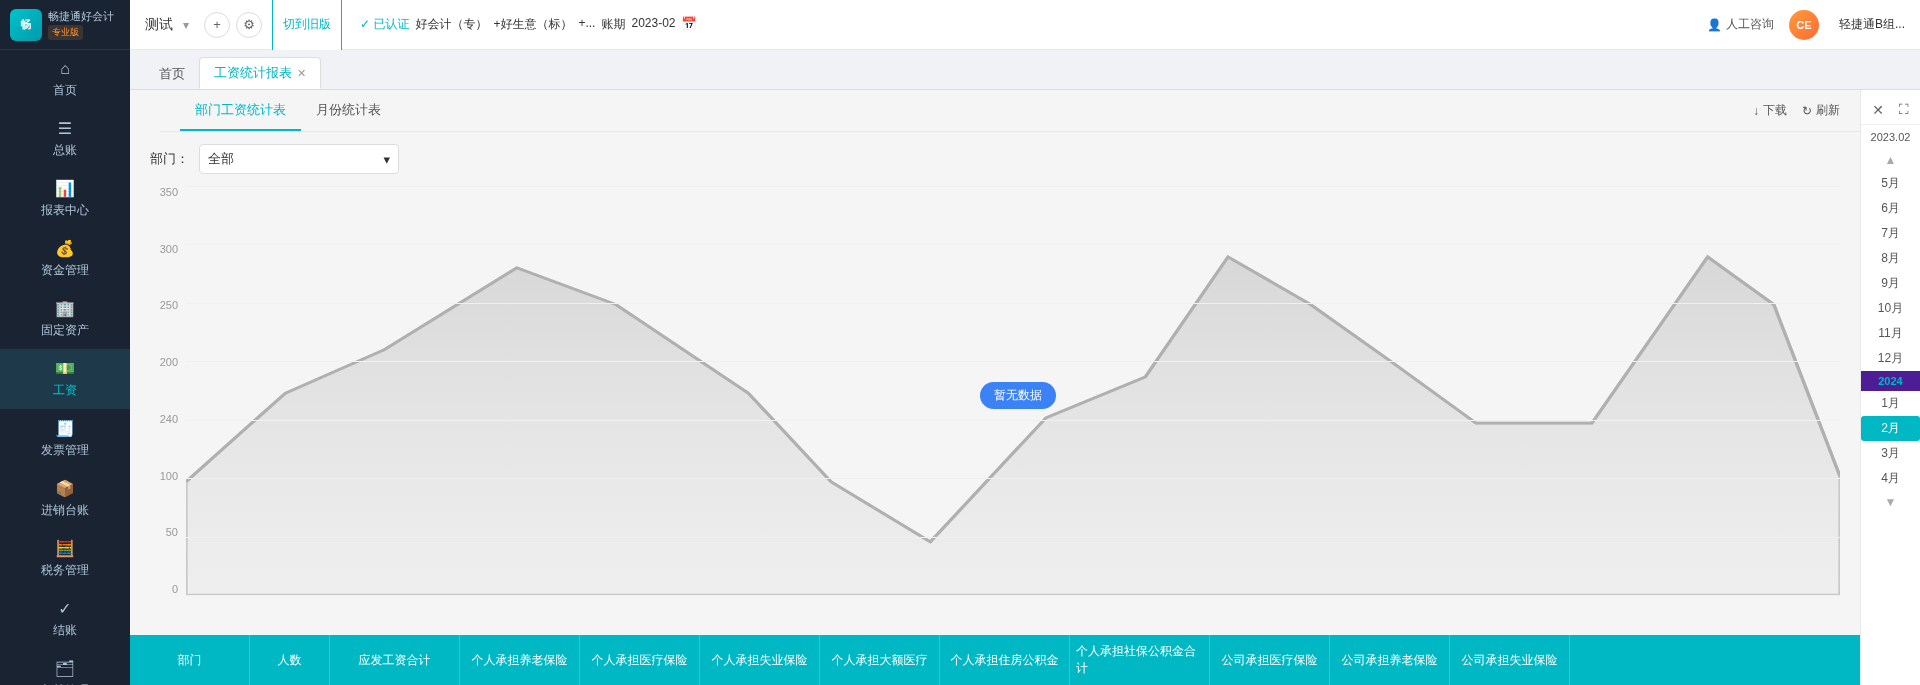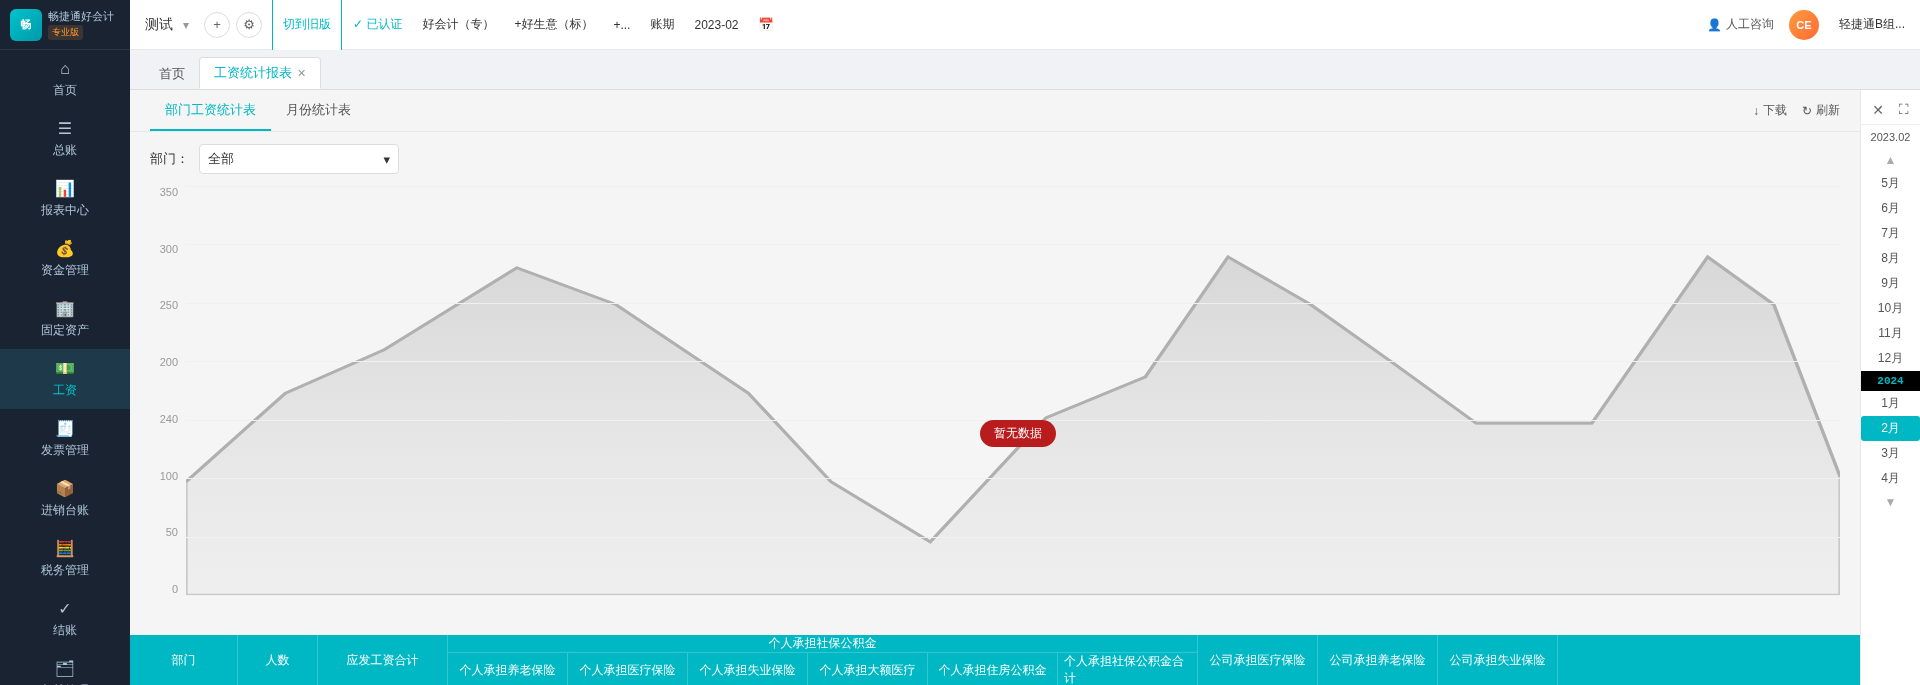--- a/index.html
+++ b/index.html
@@ -72,21 +72,21 @@
     .topbar-btn {
       width: 26px; height: 26px; border-radius: 50%;
       border: 1px solid #ddd; background: white;
       display: flex; align-items: center; justify-content: center;
       cursor: pointer; color: #666; font-size: 13px;
     }
     .topbar-switch {
       background: white; border: 1px solid #00b8c4; color: #00b8c4;
       padding: 20px 10px; border-radius: 4px; font-size: 12px; cursor: pointer;
     }
-    .topbar-tags { display: flex; align-items: center; gap: 20px; margin-left: 1px; }
+    .topbar-tags { display: flex; align-items: flex-start; gap: 6px; margin-left: 8px; }
     .tag-cert { color: #00b8c4; font-size: 12px; }
     .tag-good { color: #333; font-size: 12px; }
     .tag-period { color: #333; font-size: 12px; }
     .tag-period-val { color: #333; font-size: 12px; font-weight: 500; }
     .topbar-right { margin-left: auto; display: flex; align-items: center; gap: 15px; }
     .topbar-consult { display: flex; align-items: center; gap: 4px; color: #555; font-size: 12px; cursor: pointer; }
     .topbar-user { display: flex; align-items: center; gap: 20px; cursor: pointer; }
     .user-avatar {
       width: 30px; height: 30px; border-radius: 50%;
       background: linear-gradient(135deg, #ff9a3c, #ff6b35);
@@ -117,20 +117,21 @@
     .tab-close { font-size: 11px; color: #999; cursor: pointer; }
 
     
     .subtab-bar {
       display: flex;
       align-items: center;
       border-bottom: 1px solid #e8e8e8;
       padding: 0 20px;
       height: 42px;
       flex-shrink: 0;
+      margin-left: 30px;
     }
     .subtab {
       padding: 10px 15px;
       font-size: 13px;
       cursor: pointer;
       color: #555;
       border-bottom: 2px solid transparent;
     }
     .subtab.active { color: #00b8c4; border-bottom: 2px solid #00b8c4; }
     .subtab-actions { margin-left: auto; display: flex; gap: 15px; align-items: center; }
@@ -198,27 +199,26 @@
       height: 1px;
       background: #f0f0f0;
     }
 
     svg.area-chart {
       width: 100%; height: 100%;
     }
 
     .tooltip-box {
       position: absolute;
-      background: #b91c1c;
+      background: #3b82f6;
       color: white;
       border-radius: 16px;
       padding: 5px 14px;
       font-size: 12px;
       pointer-events: none;
-      margin-top: 38px;
     }
 
     
     .table-footer {
       height: 50px;
       background: #00b8c4;
       display: flex;
       align-items: center;
       flex-shrink: 0;
     }
@@ -476,26 +476,25 @@
 
             
             <div class="tooltip-box" style="left: 48%; top: 48%;">
               <span>暂无数据</span>
             </div>
           </div>
         </div>
       </div>
 
       <div class="table-footer">
-        <div class="table-col" style="width:108px;">部门</div>
+        <div class="table-col" style="width:120px;">部门</div>
         <div class="table-col" style="width:80px;">人数</div>
         <div class="table-col" style="width:130px;">应发工资合计</div>
 
         <div class="table-col-group" style="width:750px;">
-          <div class="table-col-group-header">个人承担社保公积金</div>
           <div class="table-col-group-subs">
             <div class="table-col-sub" style="width:120px;">个人承担养老保险</div>
             <div class="table-col-sub" style="width:120px;">个人承担医疗保险</div>
             <div class="table-col-sub" style="width:120px;">个人承担失业保险</div>
             <div class="table-col-sub" style="width:120px;">个人承担大额医疗</div>
             <div class="table-col-sub" style="width:130px;">个人承担住房公积金</div>
             <div class="table-col-sub" style="width:140px;border-right:none;">个人承担社保公积金合计</div>
           </div>
         </div>
         <div class="table-col" style="width:120px;">公司承担医疗保险</div>
@@ -514,21 +513,21 @@
       </div>
       <div class="panel-arrow">▲</div>
       <div class="panel-month">5月</div>
       <div class="panel-month">6月</div>
       <div class="panel-month">7月</div>
       <div class="panel-month">8月</div>
       <div class="panel-month">9月</div>
       <div class="panel-month">10月</div>
       <div class="panel-month">11月</div>
       <div class="panel-month">12月</div>
-      <div class="panel-month current-year" style="font-weight:bold;background:#000000;color:#00b8c4;font-size:11px;font-family:Liberation Mono, monospace;">2024</div>
+      <div class="panel-month current-year" style="font-weight:bold;background:#4c1d95;color:#00b8c4;font-size:11px;">2024</div>
       <div class="panel-month">1月</div>
       <div class="panel-month active">2月</div>
       <div class="panel-month">3月</div>
       <div class="panel-month">4月</div>
       <div class="panel-arrow">▼</div>
     </div>
   </div>
 </div>
 
 </body></html>

